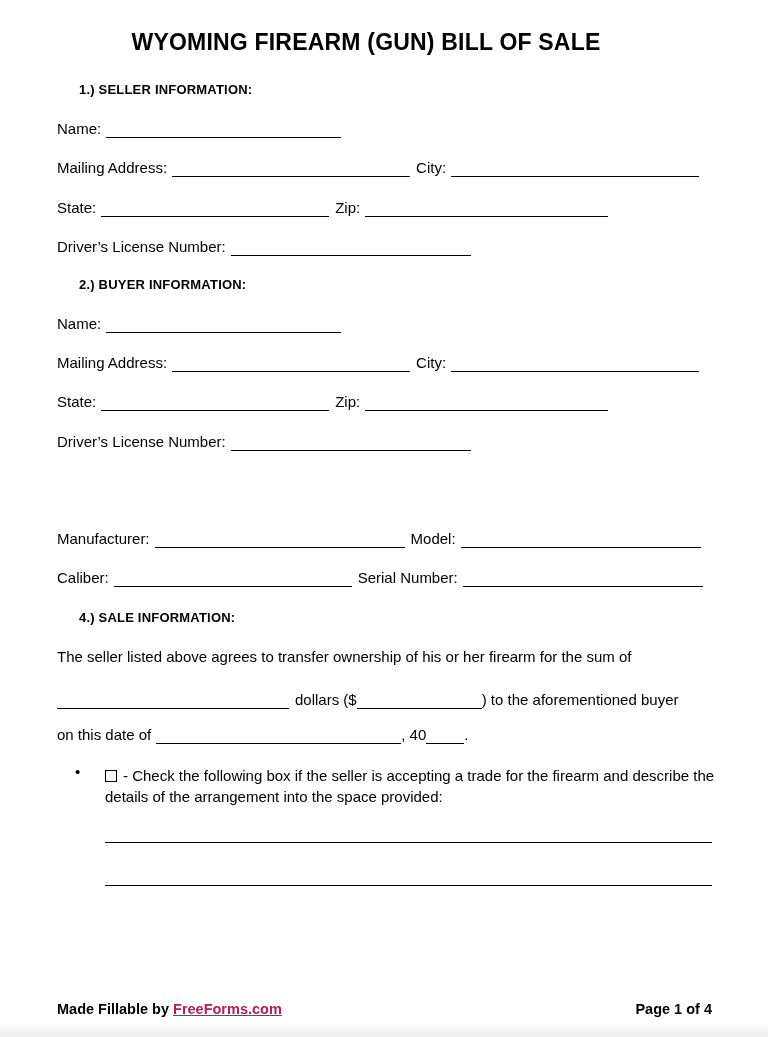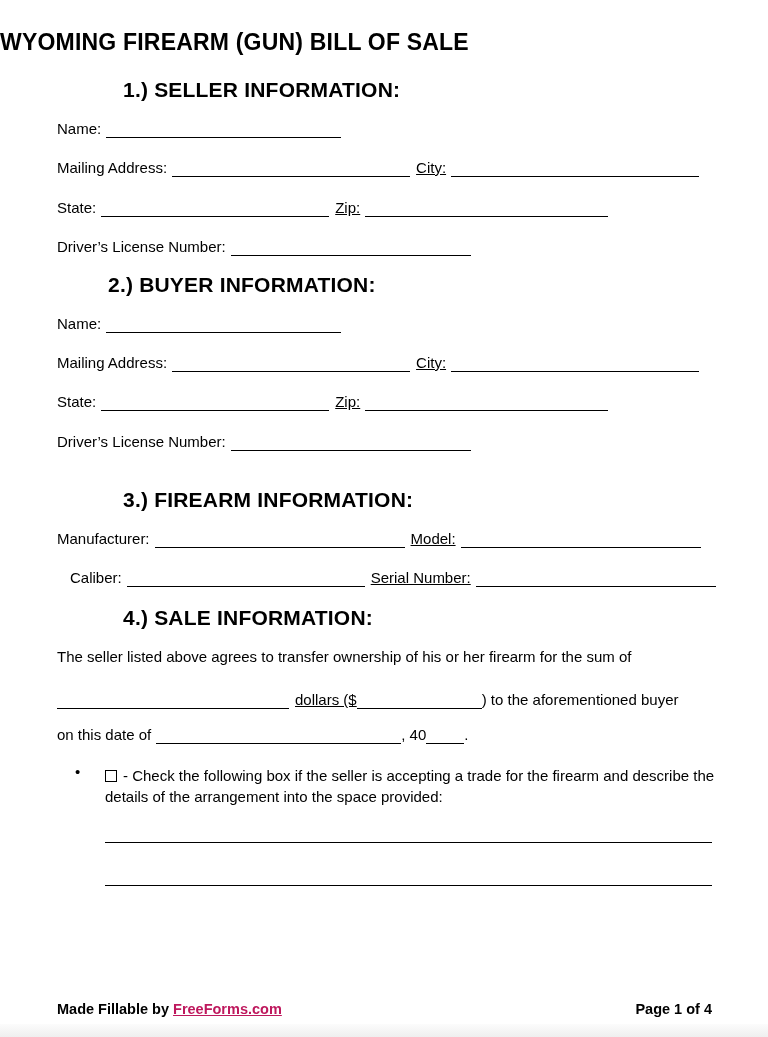--- a/index.html
+++ b/index.html
@@ -3,30 +3,30 @@
 <meta charset="utf-8">
 <style>
   html,body{margin:0;padding:0;background:#e9e9e9;}
   .page{
     position:relative;width:768px;height:1037px;background:#ffffff;
     font-family:"Liberation Sans","DejaVu Sans",sans-serif;color:#000;
     overflow:hidden;margin:0 auto;
   }
   .row{position:absolute;white-space:nowrap;font-size:15px;line-height:19px;}
   .title{
-    position:absolute;top:29px;left:0;width:732px;text-align:left;
+    position:absolute;top:29px;left:0;width:732px;text-align:center;
     font-size:23px;font-weight:bold;letter-spacing:.2px;
   }
-  .heading{font-weight:bold;font-size:21px;letter-spacing:.2px;margin-left:44px;}
+  .heading{font-weight:bold;font-size:13px;letter-spacing:.2px;}
   .blank{
     display:inline-block;height:17px;border-bottom:1.5px solid #000;
     vertical-align:-4px;margin-left:5px;
   }
   .blank.tight{margin-left:0;}
-  .lbl2{margin-left:6px;text-decoration:underline;}
+  .lbl2{margin-left:6px;}
   .bullet-item{
     position:absolute;left:105px;top:765px;width:612px;
     font-size:15px;line-height:21px;white-space:normal;
   }
   .bullet-dot{position:absolute;left:75px;top:763px;font-size:15px;}
   .checkbox{
     display:inline-block;width:10px;height:10px;border:1.3px solid #000;
     margin-right:6px;vertical-align:-1px;background:#fff;
   }
   .trade-line{position:absolute;left:105px;height:0;border-top:1.5px solid #000;width:607px;}
@@ -59,45 +59,44 @@
   </div>
 
   <div class="row" style="left:57px;top:198px">
     <span>State:</span><span class="blank" style="width:228px"></span><span class="lbl2">Zip:</span><span class="blank" style="width:243px"></span>
   </div>
 
   <div class="row" style="left:57px;top:237px">
     <span>Driver’s License Number:</span><span class="blank" style="width:240px"></span>
   </div>
 
-  <div class="row heading" style="left:64px;top:275px">2.) BUYER INFORMATION:</div>
+  <div class="row heading" style="left:79px;top:275px">2.) BUYER INFORMATION:</div>
 
   <div class="row" style="left:57px;top:314px">
     <span>Name:</span><span class="blank" style="width:235px"></span>
   </div>
 
   <div class="row" style="left:57px;top:353px">
     <span>Mailing Address:</span><span class="blank" style="width:238px"></span><span class="lbl2">City:</span><span class="blank" style="width:248px"></span>
   </div>
 
   <div class="row" style="left:57px;top:392px">
     <span>State:</span><span class="blank" style="width:228px"></span><span class="lbl2">Zip:</span><span class="blank" style="width:243px"></span>
   </div>
 
   <div class="row" style="left:57px;top:432px">
     <span>Driver’s License Number:</span><span class="blank" style="width:240px"></span>
   </div>
 
-  <div class="row heading" style="left:79px;top:490px">3.) FIREARM INFORMATION:</div>
 
   <div class="row" style="left:57px;top:529px">
     <span>Manufacturer:</span><span class="blank" style="width:250px"></span><span class="lbl2">Model:</span><span class="blank" style="width:240px"></span>
   </div>
 
-  <div class="row" style="left:70px;top:568px">
+  <div class="row" style="left:57px;top:568px">
     <span>Caliber:</span><span class="blank" style="width:238px"></span><span class="lbl2">Serial Number:</span><span class="blank" style="width:240px"></span>
   </div>
 
   <div class="row heading" style="left:79px;top:608px">4.) SALE INFORMATION:</div>
 
   <div class="row" style="left:57px;top:647px">The seller listed above agrees to transfer ownership of his or her firearm for the sum of</div>
 
   <div class="row" style="left:57px;top:690px">
     <span class="blank tight" style="width:232px"></span><span class="lbl2">dollars ($</span><span class="blank tight" style="width:125px"></span><span>) to the aforementioned buyer</span>
   </div>

